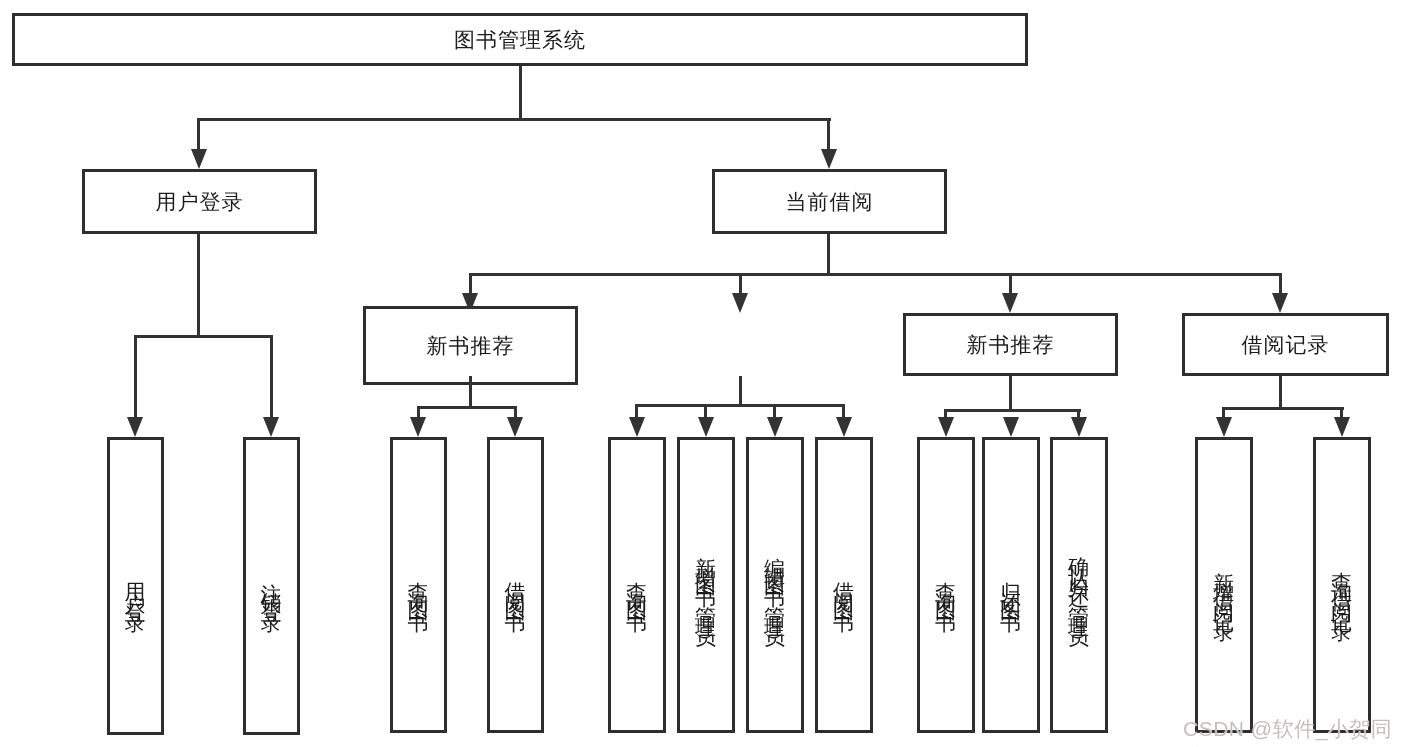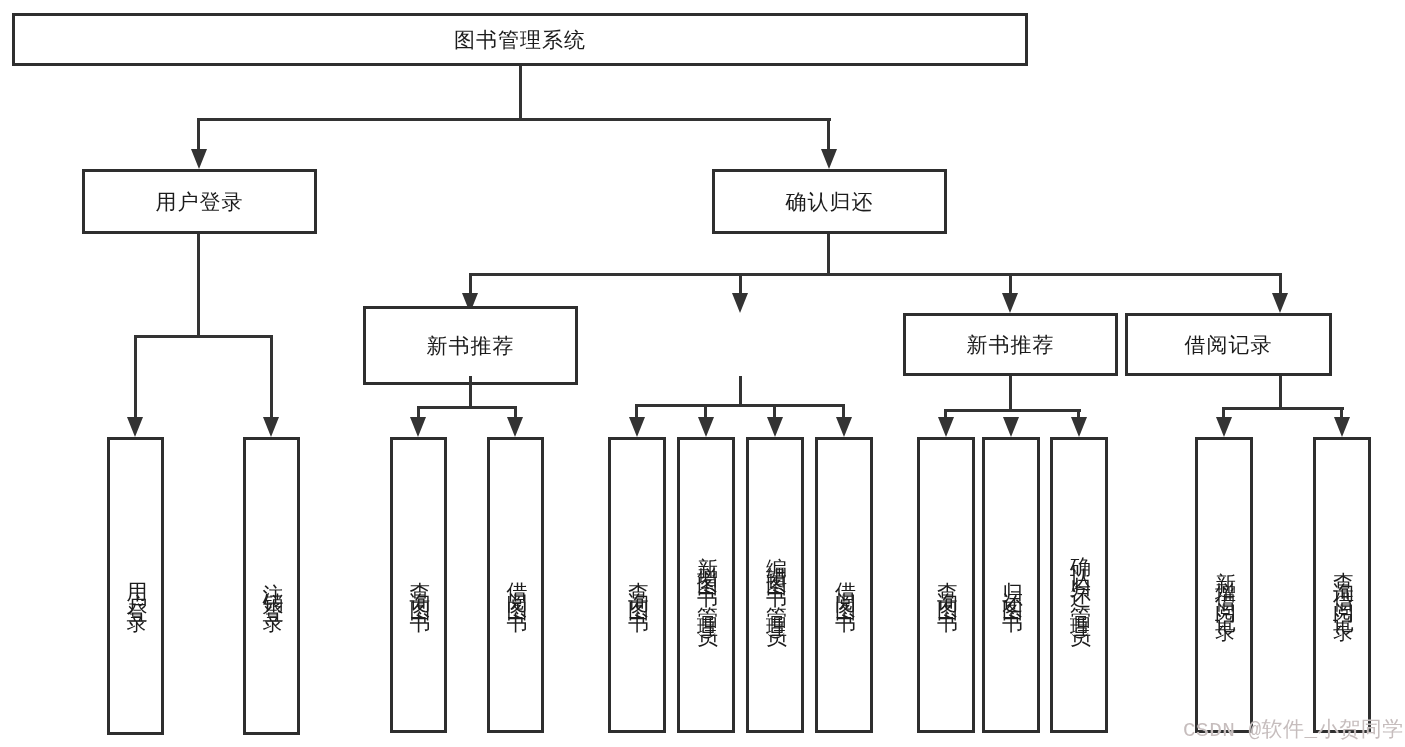--- a/index.html
+++ b/index.html
@@ -1,18 +1,18 @@
 <!DOCTYPE html>
 <html><head>
 <meta charset="utf-8">
 <style>
   html,body{margin:0;padding:0;background:#ffffff;}
   .canvas{
     position:relative;width:1405px;height:747px;background:#ffffff;
-    font-family:Liberation Mono, monospace;color:#1c1c1c;overflow:hidden;
+    font-family:Liberation Sans, sans-serif;color:#1c1c1c;overflow:hidden;
   }
   .box{
     position:absolute;box-sizing:border-box;border:3px solid #2e2e2e;background:#ffffff;
     display:flex;align-items:center;justify-content:center;
     font-size:21px;letter-spacing:1px;white-space:nowrap;
   }
   .vtext{
     writing-mode:vertical-rl;text-orientation:mixed;
     letter-spacing:10px;line-height:1;white-space:nowrap;
   }
@@ -41,21 +41,21 @@
   <div class="hl" style="left:197px;top:118px;width:634px"></div>
   <div class="vl" style="left:197px;top:118px;height:32px"></div>
   <div class="vl" style="left:827px;top:118px;height:32px"></div>
   <div class="ah" style="left:191px;top:149px"></div>
   <div class="ah" style="left:821px;top:149px"></div>
 
   <div class="box" style="left:82px;top:169px;width:235px;height:65px">
     <span>用户登录</span>
   </div>
   <div class="box" style="left:712px;top:169px;width:235px;height:65px">
-    <span>确认归还</span>
+    <span>当前借阅</span>
   </div>
 
   <div class="vl" style="left:197px;top:234px;height:101px"></div>
   <div class="hl" style="left:134px;top:335px;width:139px"></div>
   <div class="vl" style="left:134px;top:335px;height:84px"></div>
   <div class="vl" style="left:270px;top:335px;height:84px"></div>
   <div class="ah" style="left:127px;top:417px"></div>
   <div class="ah" style="left:263px;top:417px"></div>
 
   <div class="vl" style="left:827px;top:234px;height:39px"></div>
@@ -68,21 +68,21 @@
   <div class="ah" style="left:732px;top:293px"></div>
   <div class="ah" style="left:1002px;top:293px"></div>
   <div class="ah" style="left:1272px;top:293px"></div>
 
   <div class="box" style="left:363px;top:306px;width:215px;height:79px">
     <span>新书推荐</span>
   </div>
   <div class="box" style="left:903px;top:313px;width:215px;height:63px">
     <span>新书推荐</span>
   </div>
-  <div class="box" style="left:1125px;top:313px;width:207px;height:63px">
+  <div class="box" style="left:1182px;top:313px;width:207px;height:63px">
     <span>借阅记录</span>
   </div>
 
   <div class="vl" style="left:469px;top:376px;height:33px"></div>
   <div class="hl" style="left:417px;top:406px;width:100px"></div>
   <div class="vl" style="left:417px;top:406px;height:13px"></div>
   <div class="vl" style="left:514px;top:406px;height:13px"></div>
   <div class="ah" style="left:410px;top:417px"></div>
   <div class="ah" style="left:507px;top:417px"></div>
 

